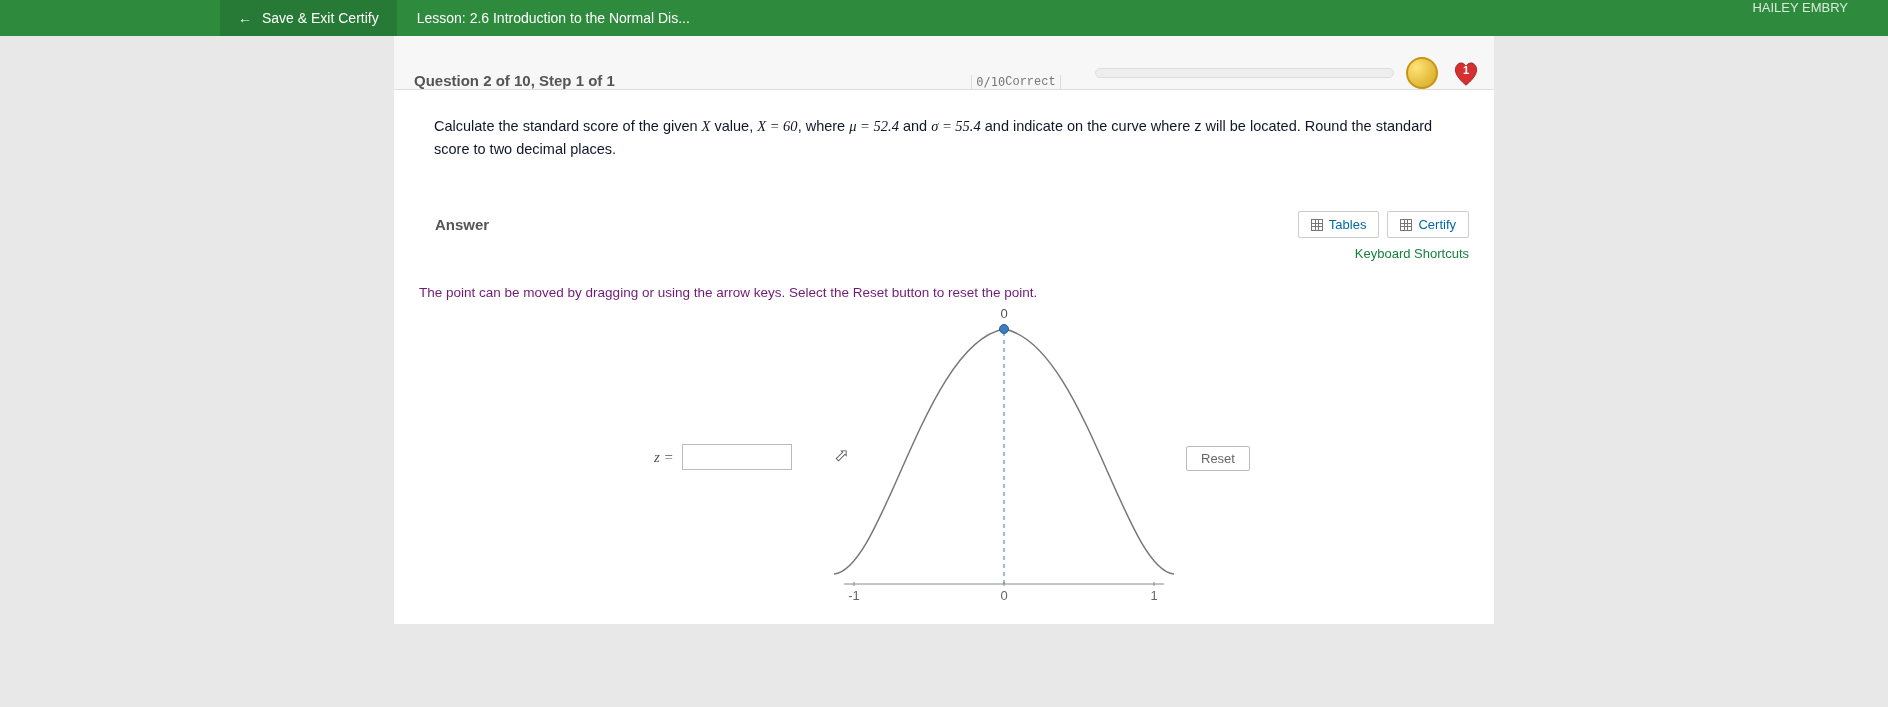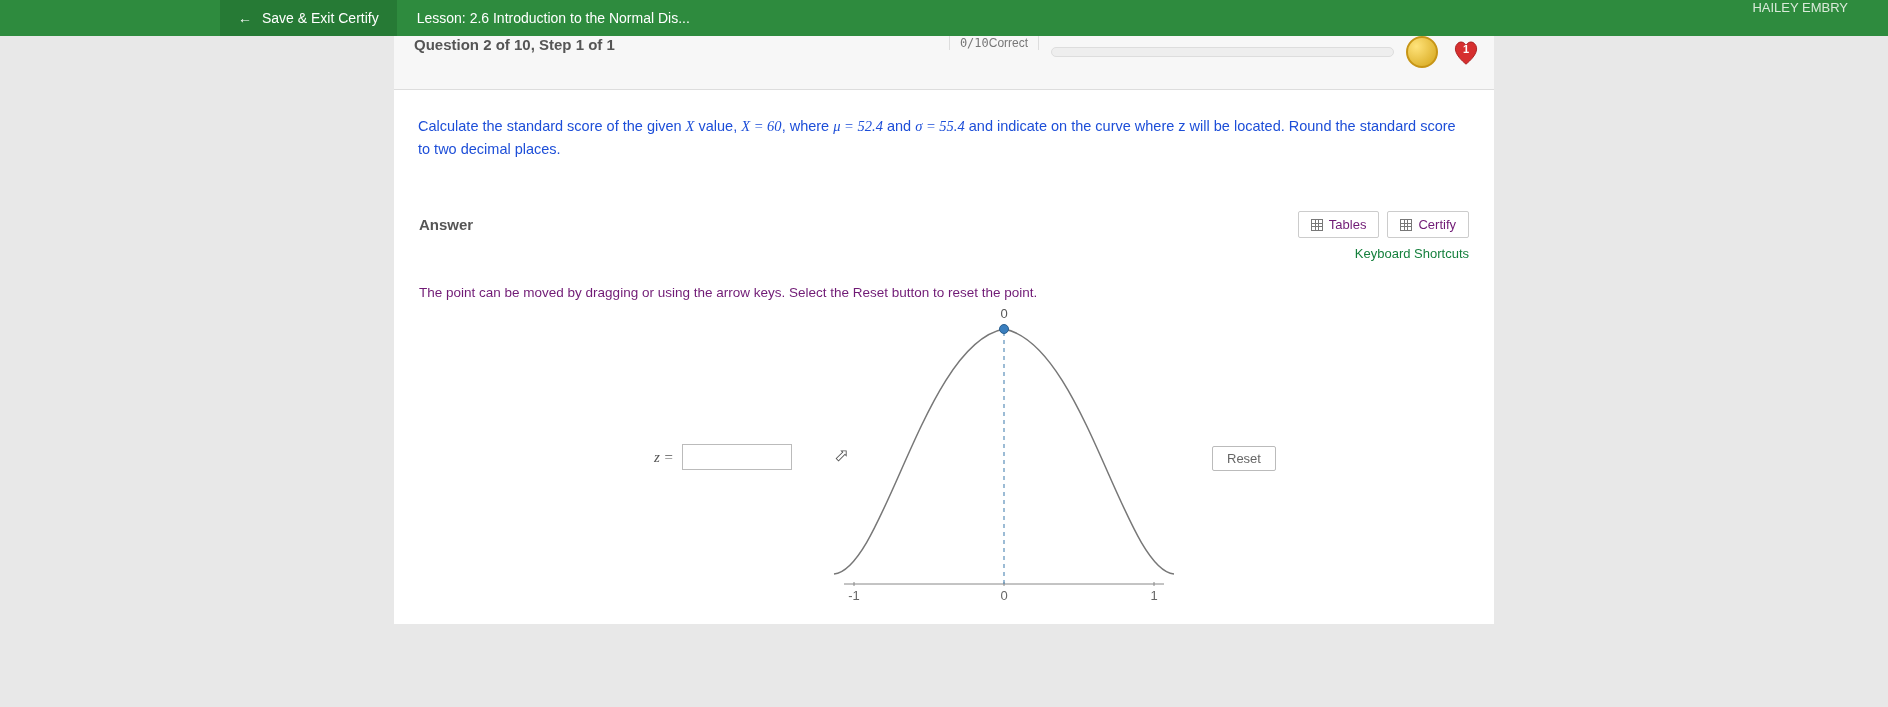--- a/index.html
+++ b/index.html
@@ -43,23 +43,24 @@
   color: #d9ead9;
 }
 .page-wrap {
   width: 1100px;
   margin: 0 auto;
   background: #fff;
 }
 .qbar {
   height: 54px;
   display: flex;
-  align-items: flex-start;
+  align-items: flex-end;
   border-bottom: 1px solid #ddd;
   background: #f7f7f7;
+  gap: 22px;
 }
 .qbar-left {
   flex: 0 0 555px;
   display: flex;
   align-items: center;
   padding-left: 20px;
   font-weight: 600;
   font-size: 15px;
   color: #555;
 }
@@ -68,21 +69,21 @@
   border-left: 1px solid #ddd;
   border-right: 1px solid #ddd;
   display: flex;
   flex-direction: row;
   align-items: center;
   justify-content: center;
   font-size: 12px;
   color: #777;
   font-family: monospace;
 }
-.qbar-score .label { font-family: Liberation Sans, sans-serif; }
+.qbar-score .label { font-family: Liberation Mono, monospace; }
 .qbar-progress {
   flex: 1;
   display: flex;
   align-items: center;
   padding: 0 12px;
   gap: 12px;
 }
 .progress-track {
   flex: 1;
   height: 10px;
@@ -96,48 +97,49 @@
   border: 2px solid #c79516;
 }
 .heart {
   width: 32px; height: 32px; position: relative; display:flex; align-items:center; justify-content:center;
 }
 .heart svg { width: 30px; height: 30px; }
 .heart .num {
   position: absolute; color: #fff; font-size: 11px; font-weight: bold; top: 7px;
 }
 .question-body {
-  padding: 25px 25px 10px 24px;
+  padding: 25px 25px 10px 40px;
   font-size: 14.5px;
-  color: #1d4ed8;
+  color: #0f172a;
   line-height: 1.6;
 }
 .question-body .ital { font-style: italic; font-family: Georgia, serif; }
 .answer-row {
   display: flex;
   align-items: center;
   padding: 40px 25px 8px 25px;
+  margin-left: 16px;
 }
 .answer-label {
   font-weight: 600;
   font-size: 15px;
   color: #555;
 }
 .answer-tools {
   margin-left: auto;
   display: flex;
   gap: 8px;
   align-items: center;
 }
 .tool-btn {
   background: #fff;
   border: 1px solid #ccc;
   padding: 5px 12px;
   font-size: 13px;
-  color: #701a75;
+  color: #0369a1;
   display: flex;
   align-items: center;
   gap: 6px;
   cursor: pointer;
   border-radius: 2px;
 }
 .kb-shortcuts {
   text-align: right;
   padding: 0 25px 4px 0;
   font-size: 13px;
@@ -164,21 +166,21 @@
   font-size: 15px;
   color: #555;
 }
 .z-equals .ital { font-style: italic; font-family: Georgia, serif; }
 .z-input {
   width: 110px; height: 26px; border: 1px solid #bbb; background: #fff;
   padding: 2px 6px; font-size: 14px;
 }
 .reset-btn {
   position: absolute;
-  left: 818px;
+  left: 792px;
   top: 142px;
   background: #fff; border: 1px solid #bbb; padding: 4px 14px;
   font-size: 13px; color: #666; cursor: pointer; border-radius: 2px;
 }
 .curve-svg {
   position: absolute;
   left: 430px;
   top: 0;
 }
 .grid-icon {

